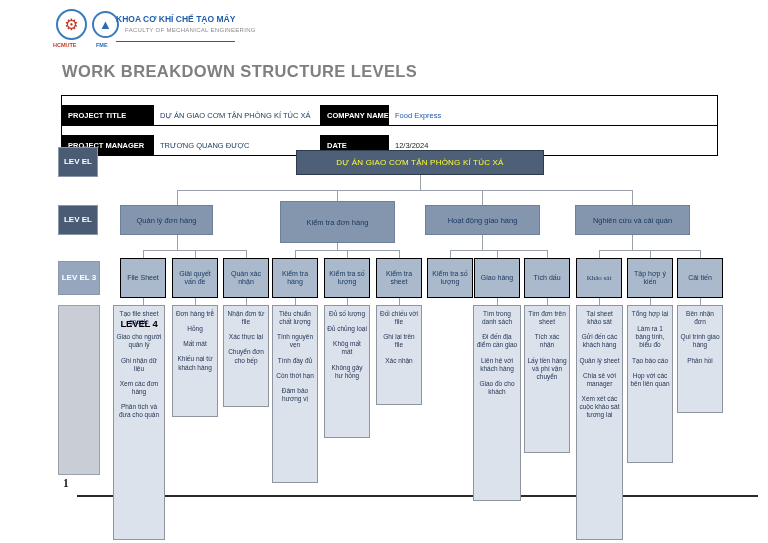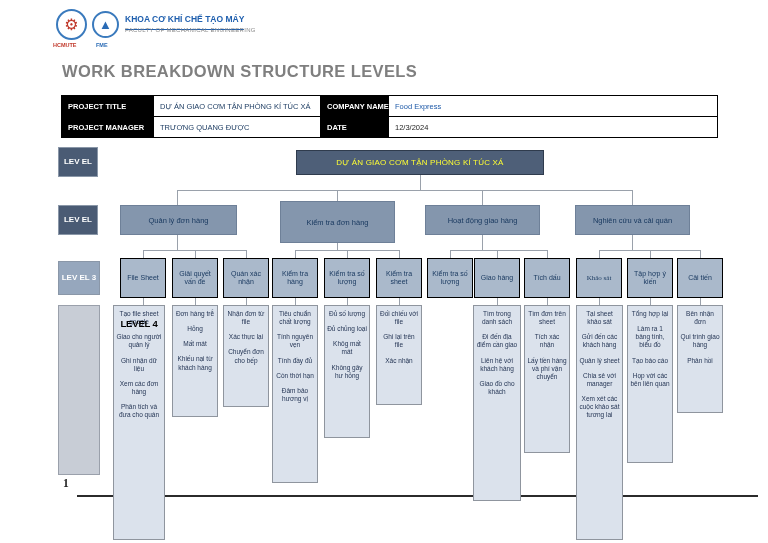--- a/index.html
+++ b/index.html
@@ -4,28 +4,28 @@
 <style>
   html,body{margin:0;padding:0;}
   body{font-family:"Liberation Sans", sans-serif; background:#ffffff;}
   .stage{position:relative;width:768px;height:543px;background:#fff;overflow:hidden;}
 
   
   .logo-circle{position:absolute;border-radius:50%;background:#fff;display:flex;align-items:center;justify-content:center;box-sizing:border-box;}
   .logo1{left:56px;top:9px;width:31px;height:31px;border:2px solid #3a7abd;color:#c0392b;font-size:16px;}
   .logo2{left:92px;top:11px;width:27px;height:27px;border:2px solid #3a7abd;color:#2a6bb5;font-size:13px;}
   .logo-label{position:absolute;font-size:5.5px;font-weight:bold;}
-  .org-name{position:absolute;left:125px;top:14px;font-size:8.5px;font-weight:bold;color:#1f5fae;border-bottom:1px solid #1f5fae;padding-bottom:5px;}
+  .org-name{position:absolute;left:116px;top:14px;font-size:8.5px;font-weight:bold;color:#1f5fae;border-bottom:1px solid #1f5fae;padding-bottom:17px;}
   .org-sub{position:absolute;left:125px;top:27px;font-size:6px;color:#8a8a8a;letter-spacing:0.3px;}
 
   .page-title{position:absolute;left:62px;top:62px;font-size:16.5px;font-weight:bold;color:#7f7f7f;letter-spacing:0.4px;}
 
   
   .itable{position:absolute;left:61px;top:95px;width:657px;border:1px solid #000;box-sizing:border-box;background:#fff;}
-  .irow{display:flex;height:20px;}
+  .irow{display:flex;height:20px;margin-top:9px;}
   .irow.first{border-bottom:1px solid #000;}
   .icell{display:flex;align-items:center;box-sizing:border-box;font-size:7.5px;padding-left:6px;}
   .ilabel{background:#000;color:#fff;font-weight:bold;}
   .c1{width:92px;} .c2{width:167px;border-right:1px solid #000;} .c3{width:68px;} .c4{flex:1;}
   .val-navy{color:#17375e;} .val-blue{color:#1f5aa8;} .val-dark{color:#222;}
 
   
   .abs{position:absolute;box-sizing:border-box;}
   .node{display:flex;align-items:center;justify-content:center;text-align:center;box-sizing:border-box;}
   .lvl-dark{background:#4a5b74;border:1px solid #8a97a8;color:#fff;font-weight:bold;font-size:8px;line-height:1.2;}
@@ -116,21 +116,21 @@
   <div class="vl" style="left:497px;top:298px;height:7px;"></div>
   <div class="vl" style="left:547px;top:298px;height:7px;"></div>
   <div class="vl" style="left:599px;top:298px;height:7px;"></div>
   <div class="vl" style="left:650px;top:298px;height:7px;"></div>
   <div class="vl" style="left:700px;top:298px;height:7px;"></div>
 
   <div class="abs node lvl-dark" style="left:58px;top:147px;width:40px;height:30px;">LEV EL</div>
   <div class="abs node root-node" style="left:296px;top:150px;width:248px;height:25px;">DỰ ÁN GIAO CƠM TẬN PHÒNG KÍ TÚC XÁ</div>
 
   <div class="abs node lvl-dark" style="left:58px;top:205px;width:40px;height:30px;">LEV EL</div>
-  <div class="abs node node2" style="left:120px;top:205px;width:117px;height:30px;">Quản lý đơn hàng</div>
+  <div class="abs node node2" style="left:120px;top:205px;width:93px;height:30px;">Quản lý đơn hàng</div>
   <div class="abs node node2" style="left:280px;top:201px;width:115px;height:42px;">Kiểm tra đơn hàng</div>
   <div class="abs node node2" style="left:425px;top:205px;width:115px;height:30px;">Hoạt động giao hàng</div>
   <div class="abs node node2" style="left:575px;top:205px;width:115px;height:30px;">Nghiên cứu và cải quán</div>
 
   <div class="abs node lvl-light" style="left:58px;top:261px;width:42px;height:34px;">LEV EL 3</div>
   <div class="abs node node3" style="left:120px;top:258px;width:46px;height:40px;">File Sheet</div>
   <div class="abs node node3" style="left:172px;top:258px;width:46px;height:40px;">Giải quyết vấn đề</div>
   <div class="abs node node3" style="left:223px;top:258px;width:46px;height:40px;">Quán xác nhận</div>
   <div class="abs node node3" style="left:272px;top:258px;width:46px;height:40px;">Kiểm tra hàng</div>
   <div class="abs node node3" style="left:324px;top:258px;width:46px;height:40px;">Kiểm tra số lượng</div>

